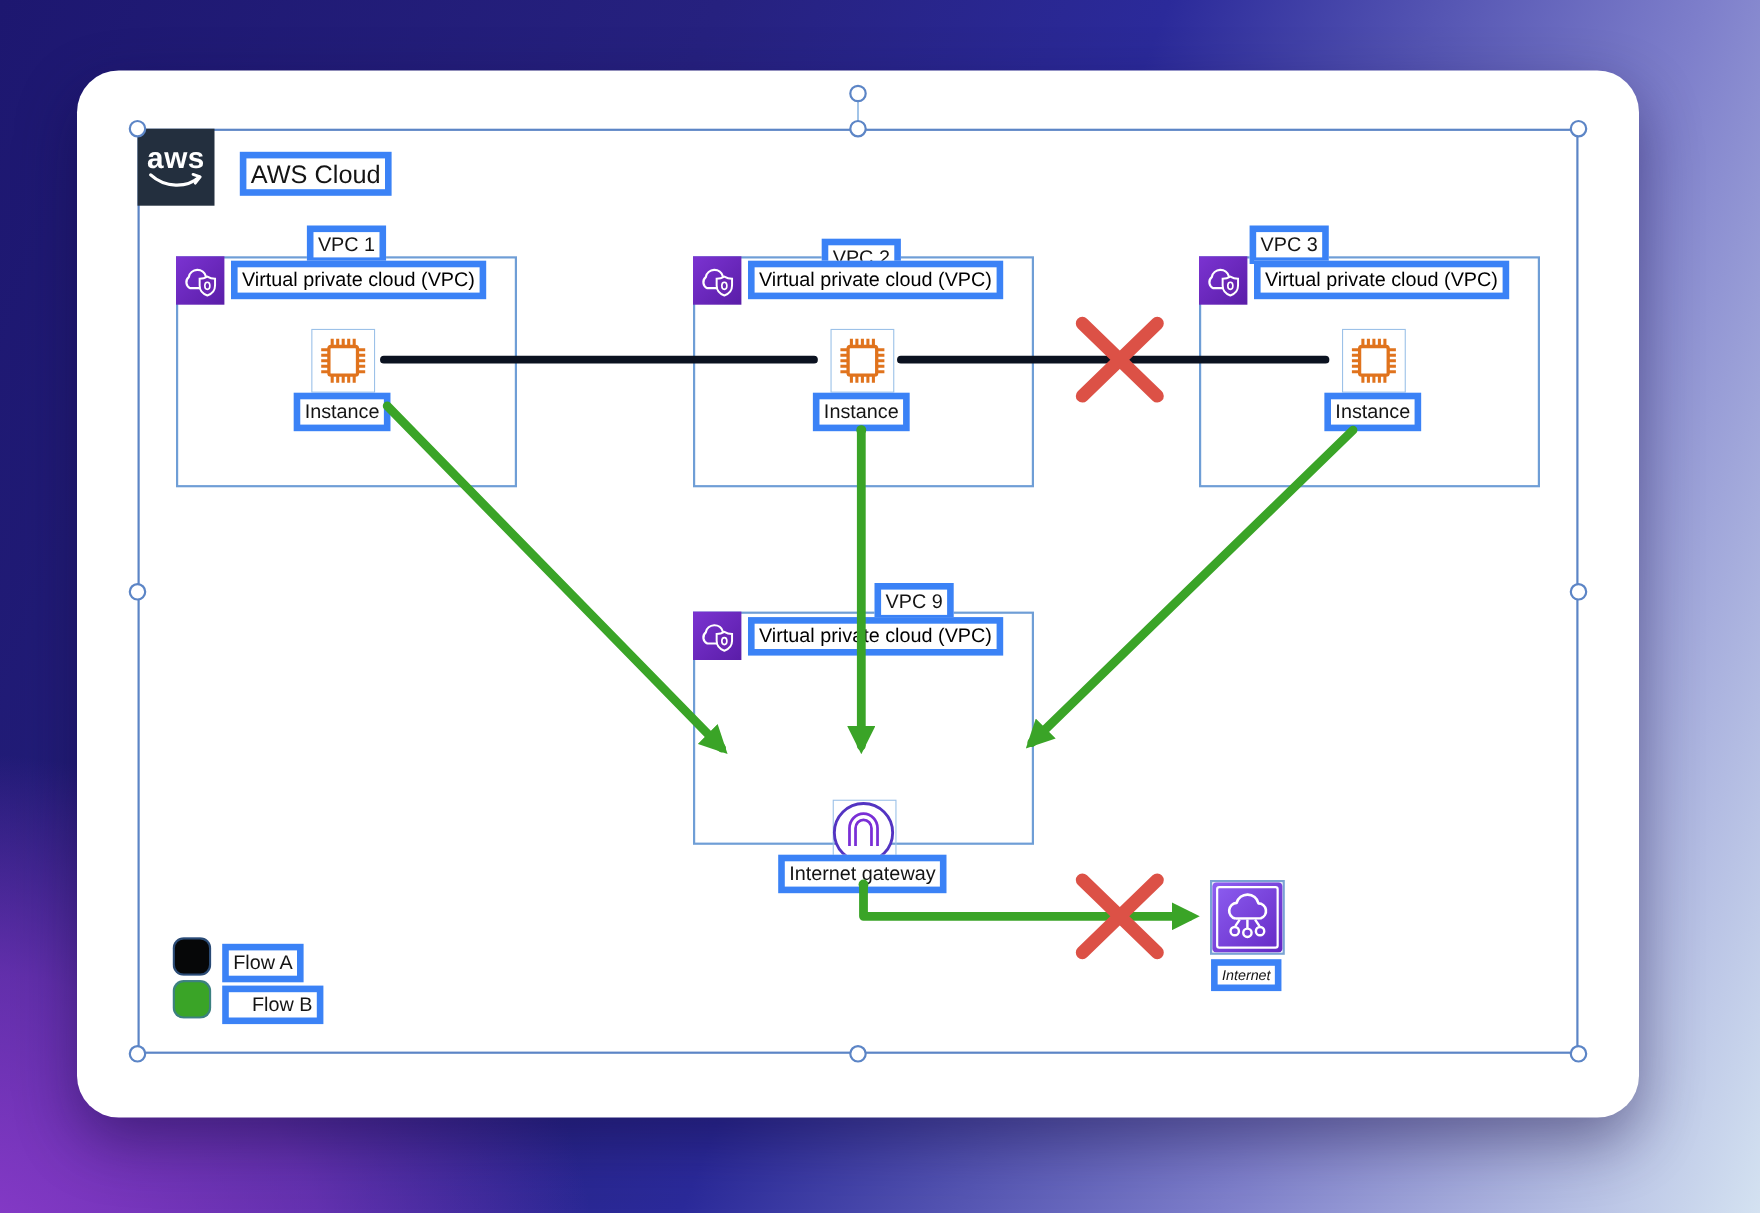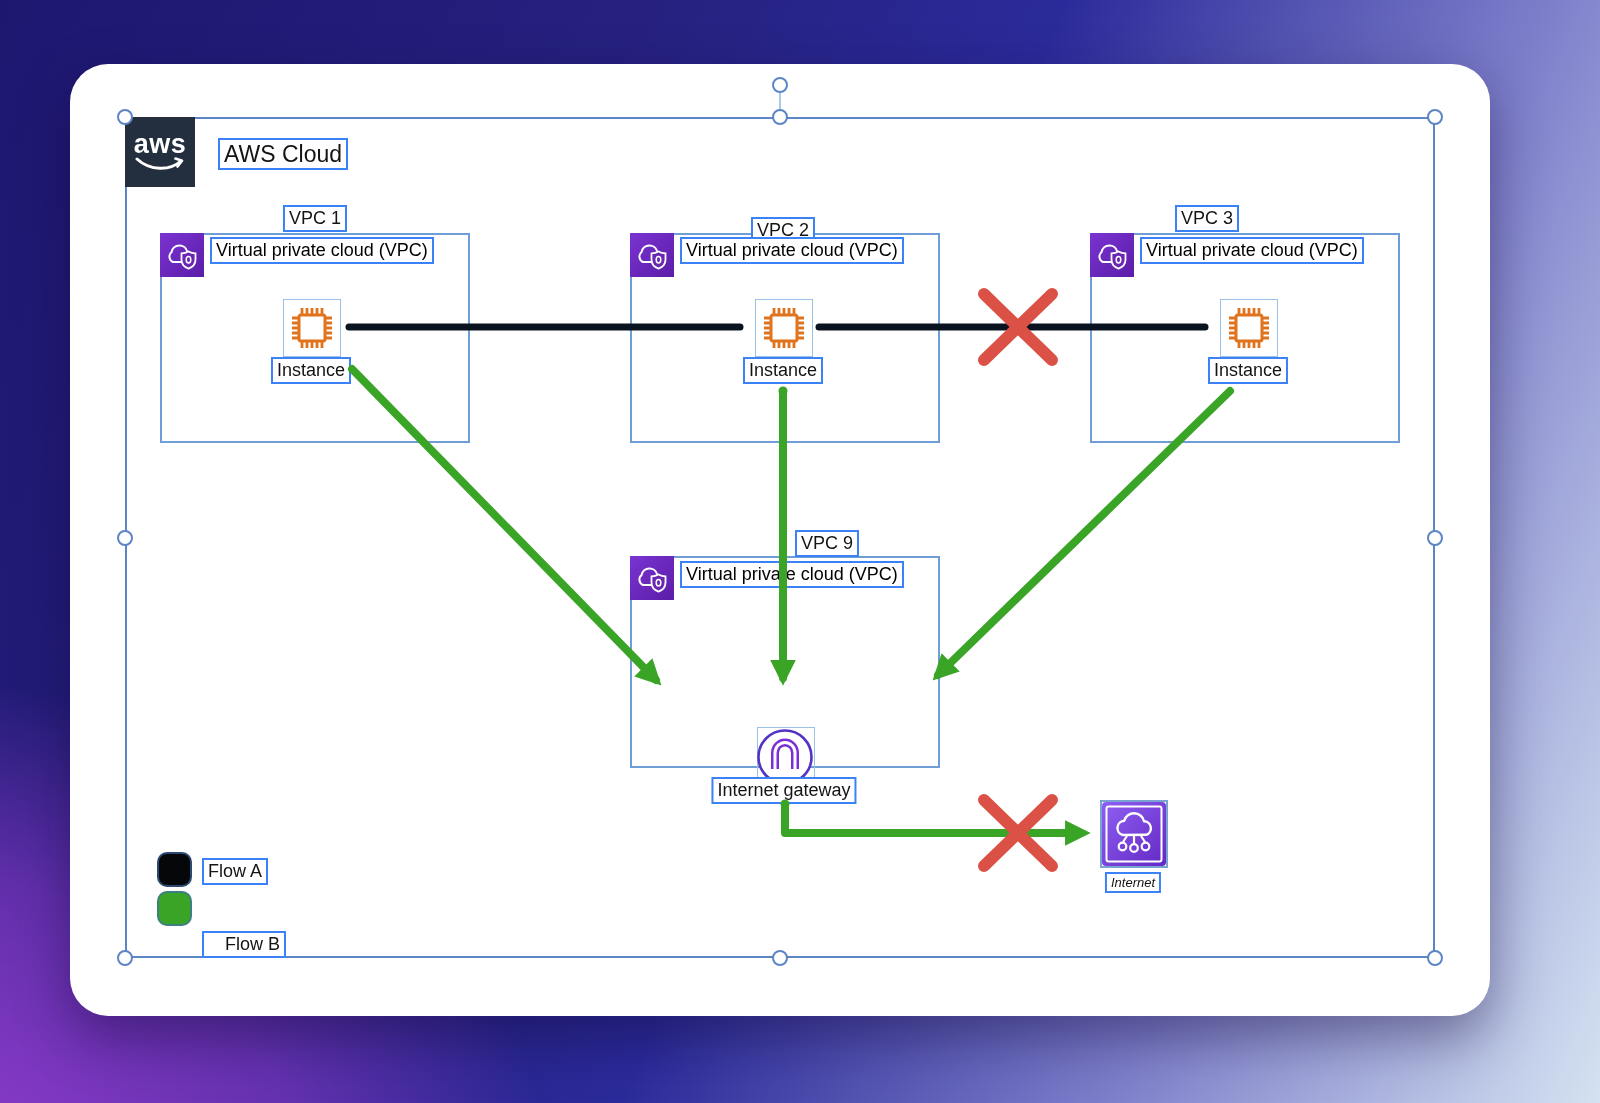--- a/index.html
+++ b/index.html
@@ -20,21 +20,21 @@
     position:absolute;left:125px;top:117px;width:1310px;height:841px;
     border:2px solid #5c85c6;box-sizing:border-box;
   }
   .aws-logo{
     position:absolute;left:125px;top:117px;width:70px;height:70px;
     background:#232f3e;display:flex;flex-direction:column;align-items:center;justify-content:center;
     z-index:3;
   }
   .aws-logo .aws-word{color:#fff;font-size:27px;font-weight:bold;line-height:26px;letter-spacing:0.5px;}
   .lbl{
-    position:absolute;background:#fff;border:2px solid #3b82f6;
+    position:absolute;background:#fff;border:6px solid #3b82f6;
     color:#141414;font-size:18px;line-height:21px;padding:1px 4px;white-space:nowrap;
     z-index:4;
   }
   .lbl.big{font-size:23px;line-height:26px;}
   .lbl.purple{color:#000000;}
   .lbl.small{font-size:13px;line-height:15px;font-style:italic;}
   .center{transform:translateX(-50%);}
   .vpc-box{
     position:absolute;border:2px solid #6f9ed6;box-sizing:border-box;background:transparent;z-index:1;
   }
@@ -116,21 +116,21 @@
         <rect x="15" y="15" width="26" height="26" rx="2" fill="#fff" stroke-width="3"></rect>
         <path d="M18 8 v7 M23 8 v7 M28 8 v7 M33 8 v7 M38 8 v7"></path>
         <path d="M18 41 v7 M23 41 v7 M28 41 v7 M33 41 v7 M38 41 v7"></path>
         <path d="M8 18 h7 M8 23 h7 M8 28 h7 M8 33 h7 M8 38 h7"></path>
         <path d="M41 18 h7 M41 23 h7 M41 28 h7 M41 33 h7 M41 38 h7"></path>
       </g>
     </svg>
   </div>
   <div class="lbl center" style="left:783px;top:357px;">Instance</div>
 
-  <div class="lbl center" style="left:1207px;top:205px;">VPC 3</div>
+  <div class="lbl center" style="left:1172px;top:205px;">VPC 3</div>
   <div class="vpc-box" style="left:1090px;top:233px;width:310px;height:210px;"></div>
   <div class="vpc-icon" style="left:1090px;top:233px;">
     <svg width="44" height="44" viewBox="0 0 44 44">
       <path d="M13 29 h12 a5.5 5.5 0 0 0 2.2-10.6 a8 8 0 0 0 -15.6 0.5 A6 6 0 0 0 13 29 z" fill="none" stroke="#fff" stroke-width="2"></path>
       <path d="M28.5 18.5 c2.3 1.4 4.6 1.9 7 1.9 v6.2 c0 4.3-2.8 7.6-7 9 c-4.2-1.4-7-4.7-7-9 v-6.2 c2.4 0 4.7-0.5 7-1.9 z" fill="#6b27b4" stroke="#fff" stroke-width="1.8"></path>
       <ellipse cx="28.5" cy="26.8" rx="2.3" ry="3.2" fill="none" stroke="#fff" stroke-width="1.5"></ellipse>
     </svg>
   </div>
   <div class="lbl purple" style="left:1140px;top:237px;">Virtual private cloud (VPC)</div>
   <div class="inst" style="left:1220px;top:299px;">
@@ -180,21 +180,21 @@
       <circle cx="20.5" cy="44.5" r="3.8" fill="none" stroke="#ffffff" stroke-width="2.2"></circle>
       <circle cx="32" cy="46" r="3.8" fill="none" stroke="#ffffff" stroke-width="2.2"></circle>
       <circle cx="43.5" cy="44.5" r="3.8" fill="none" stroke="#ffffff" stroke-width="2.2"></circle>
     </svg>
   </div>
   <div class="lbl small center" style="left:1133px;top:872px;">Internet</div>
 
   <div class="legend-swatch sw-a" style="left:157px;top:852px;"></div>
   <div class="lbl" style="left:202px;top:858px;text-align:right;">Flow A</div>
   <div class="legend-swatch sw-b" style="left:157px;top:891px;"></div>
-  <div class="lbl" style="left:202px;top:931px;padding-left:21px;">Flow B</div>
+  <div class="lbl" style="left:202px;top:896px;padding-left:21px;">Flow B</div>
 
   <svg class="overlay" width="1600" height="1103" viewBox="0 0 1600 1103">
     <defs>
       <marker id="mA" viewBox="0 0 10 10" refX="7" refY="5" markerWidth="3.4" markerHeight="3.4" orient="auto">
         <path d="M0 0 L10 5 L0 10 z" fill="#0b1220"></path>
       </marker>
       <marker id="mB" viewBox="0 0 10 10" refX="7" refY="5" markerWidth="3.2" markerHeight="3.2" orient="auto">
         <path d="M0 0 L10 5 L0 10 z" fill="#3aa427"></path>
       </marker>
     </defs>

